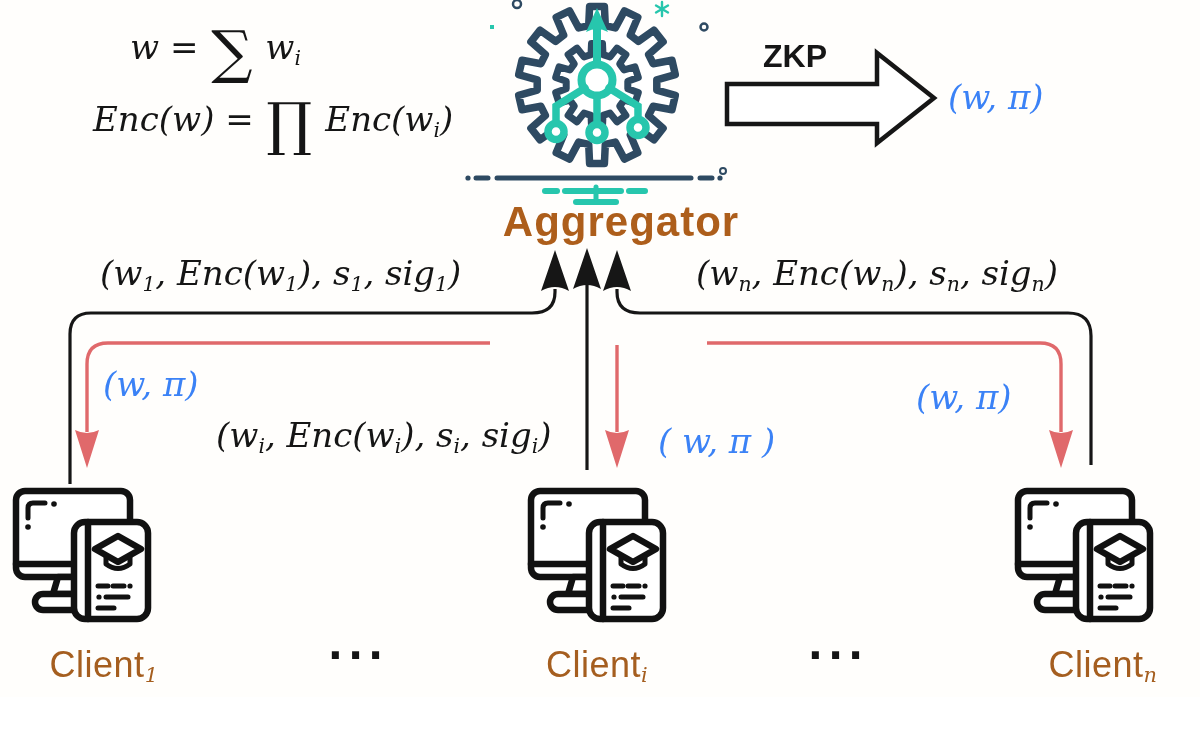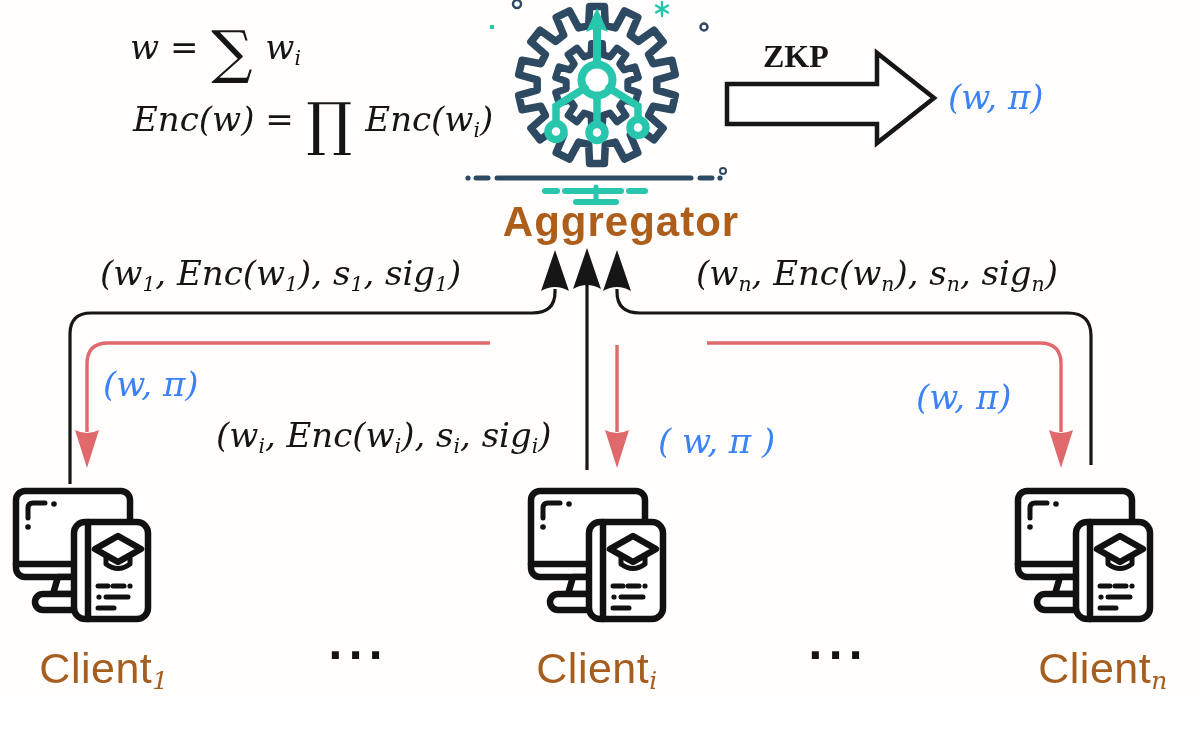--- a/index.html
+++ b/index.html
@@ -5,24 +5,24 @@
   html,body{margin:0;padding:0;background:#fff;}
   #canvas{position:relative;width:1200px;height:697px;background:#fffefc;overflow:hidden;
           font-family:"DejaVu Serif",serif;}
   #overlay{position:absolute;left:0;top:0;width:1200px;height:743px;}
   .txt{position:absolute;white-space:nowrap;line-height:1.05;}
   .math{font-family:"DejaVu Serif",serif;font-style:italic;font-size:34px;color:#151515;}
   .math sub{font-size:60%;vertical-align:-0.28em;font-style:italic;}
   .bigop{font-size:1.7em;font-style:normal;vertical-align:-0.22em;line-height:0;display:inline-block;
          margin:0 2px;}
   .red{color:#3b82f6;}
-  .zkp{font-family:Liberation Serif, serif;font-weight:bold;font-size:32px;color:#161616;}
+  .zkp{font-family:Liberation Sans, sans-serif;font-weight:bold;font-size:32px;color:#161616;}
   .agg{font-family:"Liberation Sans",sans-serif;font-weight:bold;font-size:42px;color:#ad5e1b;
        letter-spacing:1px;transform:translateX(-50%);margin-left:24px;}
-  .client-label{font-family:"Liberation Sans",sans-serif;font-size:43px;color:#a55e1f;
+  .client-label{font-family:"Liberation Sans",sans-serif;font-size:36px;color:#a55e1f;
        transform:translateX(-50%);letter-spacing:0.5px;}
   .client-label sub{font-family:"DejaVu Serif",serif;font-style:italic;font-size:58%;
        vertical-align:-0.25em;}
   .dots{font-family:"DejaVu Sans",sans-serif;font-weight:bold;font-size:40px;color:#141414;
        letter-spacing:5px;transform:translateX(-50%);}
 </style>
 </head>
 <body>
 
 <div id="canvas">
@@ -122,21 +122,21 @@
         <path d="M 1061 468 L 1049 430 Q 1061 436 1073 430 Z"></path>
       </g>
     </g>
 
     <use href="#client-icon" x="12" y="486" width="140" height="140"></use>
     <use href="#client-icon" x="527" y="486" width="140" height="140"></use>
     <use href="#client-icon" x="1014" y="486" width="140" height="140"></use>
   </svg>
 
   <div class="txt math" style="left:130px;top:30px;">w = <span class="bigop">∑</span> w<sub>i</sub></div>
-  <div class="txt math" style="left:93px;top:102px;margin-left:40px;">Enc(w) = <span class="bigop">∏</span> Enc(w<sub>i</sub>)</div>
+  <div class="txt math" style="left:93px;top:102px;">Enc(w) = <span class="bigop">∏</span> Enc(w<sub>i</sub>)</div>
 
   <div class="txt zkp" style="left:763px;top:40px;">ZKP</div>
   <div class="txt math red" style="left:948px;top:80px;">(w, π)</div>
 
   <div class="txt agg" style="left:597px;top:200px;">Aggregator</div>
 
   <div class="txt math" style="left:100px;top:256px;">(w<sub>1</sub>, Enc(w<sub>1</sub>), s<sub>1</sub>, sig<sub>1</sub>)</div>
   <div class="txt math" style="left:696px;top:256px;">(w<sub>n</sub>, Enc(w<sub>n</sub>), s<sub>n</sub>, sig<sub>n</sub>)</div>
   <div class="txt math" style="left:216px;top:418px;">(w<sub>i</sub>, Enc(w<sub>i</sub>), s<sub>i</sub>, sig<sub>i</sub>)</div>
 

